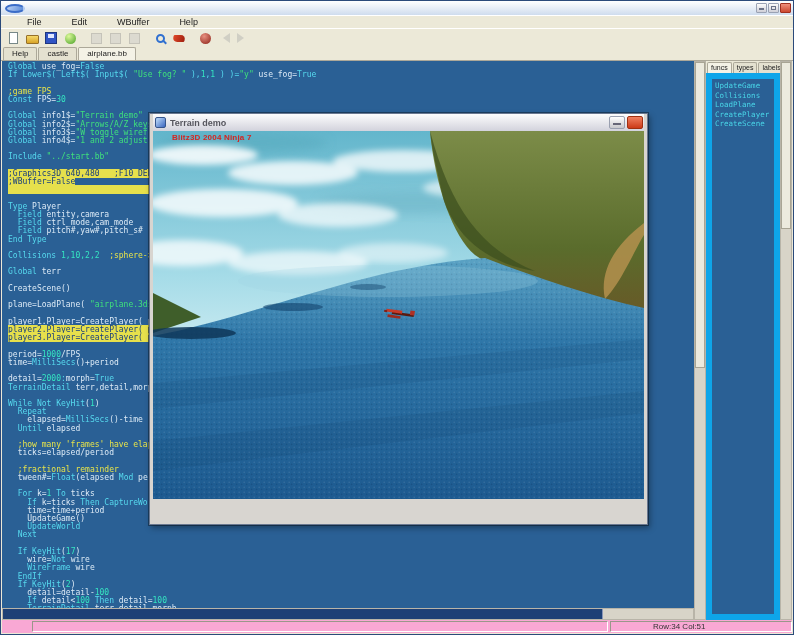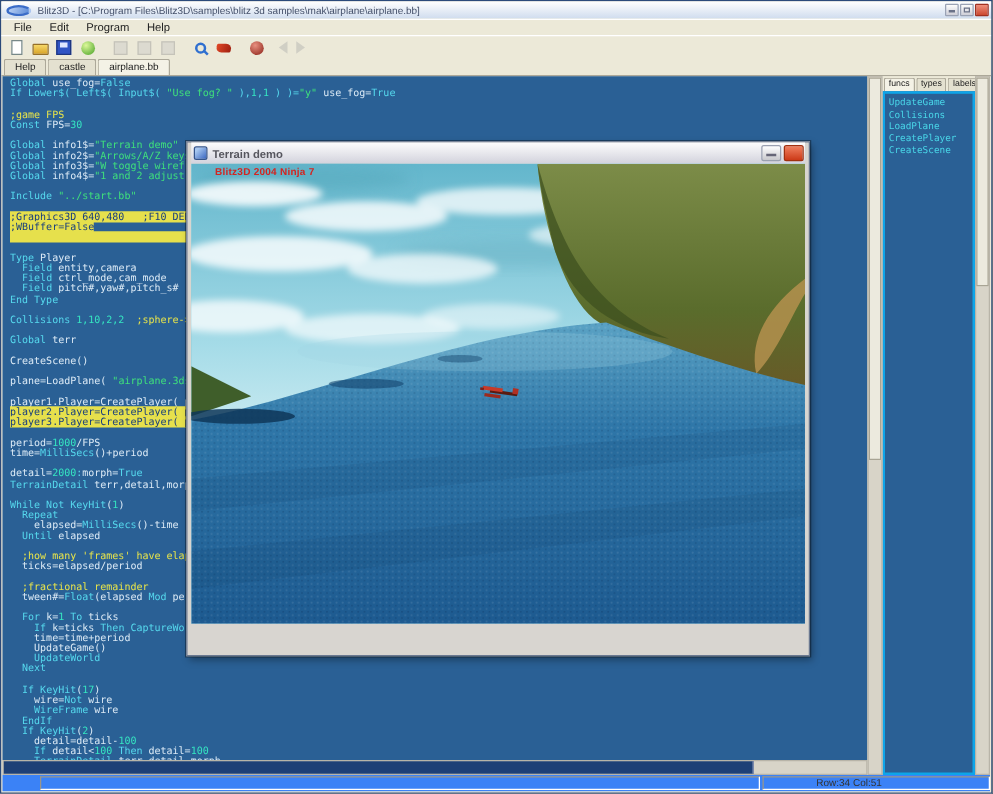--- a/index.html
+++ b/index.html
@@ -15,21 +15,21 @@
   .wbtn{width:11px;height:10px;background:linear-gradient(#fcfcfc,#cfcfd8);border:1px solid #9aa2b4;border-radius:1px;position:relative;}
   .wbtn i{position:absolute;left:2px;right:2px;bottom:2px;height:2px;background:#6a7288;display:block;}
   .wbtn.max i{top:2px;bottom:2px;height:auto;background:none;border:1px solid #6a7288;}
   .wbtn.close{background:linear-gradient(#f0907c,#cc4830);border-color:#a03020;}
   .wbtn.close i{background:none;}
   .x1,.x2{position:absolute;left:1px;top:4px;width:7px;height:1.6px;background:#fff;}
   .x1{transform:rotate(45deg);} .x2{transform:rotate(-45deg);}
   
   .menubar{height:13px;background:#ece9d8;border-top:1px solid #fff;display:flex;align-items:center;
            font-size:9px;color:#222;padding-left:3px;}
-  .menu-item{padding:0 7px;cursor:default;}
+  .menu-item{padding:0 7px;cursor:default;margin-left:16px;}
   .toolbar{height:19px;background:#ece9d8;display:flex;align-items:center;padding-left:3px;border-top:1px solid #fff;}
   .tbtn{width:18px;height:17px;display:flex;align-items:center;justify-content:center;margin-right:1px;border:1px solid transparent;}
   .tbtn.disabled{opacity:.45;filter:grayscale(.9);}
   .tsep{width:7px;height:17px;}
   .icon{display:block;position:relative;}
   .i-new{width:9px;height:12px;background:#fff;border:1px solid #788;}
   .i-open{width:13px;height:9px;background:linear-gradient(#f6d868,#d8a428);border:1px solid #967028;border-radius:1px;margin-top:2px;}
   .i-save{width:12px;height:12px;background:#3054c4;border:1px solid #1e3680;}
   .i-save:after{content:"";position:absolute;left:2px;top:1px;right:2px;height:4px;background:#dfe6ff;}
   .i-sphere{width:11px;height:11px;border-radius:50%;background:radial-gradient(circle at 35% 30%,#dcf89a,#46a024);}
@@ -55,24 +55,24 @@
   .hscroll{height:12px;background:#d8d4c8;border:1px solid #b8b4a8;display:flex;}
   .hthumb{width:87%;height:100%;background:#1e4076;border-right:1px solid #8a96b8;}
   .vscroll{width:12px;background:#d8d4c8;border:1px solid #b8b4a8;position:relative;}
   .vthumb{position:absolute;left:0;right:0;background:#eceade;border:1px solid #a8a494;}
   .vthumb.t1{top:0;height:55%;} .vthumb.t2{top:0;height:30%;}
   .right-panel{width:74px;display:flex;flex-direction:column;background:#ece9d8;}
   .panel-tabs{height:12px;display:flex;align-items:flex-end;padding-left:1px;}
   .ptab{font-size:7px;line-height:10px;padding:0 3px;border:1px solid #aca899;border-bottom:none;
         border-radius:2px 2px 0 0;background:#e4e1d0;color:#222;margin-right:1px;}
   .ptab.active{background:#f4f2e6;}
-  .panel-list{flex:1;background:#2a6095;border:2px solid #0ea5e9;color:#49d6e8;
+  .panel-list{flex:1;background:#2a6095;border:6px solid #0ea5e9;color:#49d6e8;
               font-family:"DejaVu Sans Mono",monospace;font-size:7.5px;line-height:9.5px;padding:2px 0 0 3px;overflow:hidden;}
   
-  .statusbar{position:absolute;left:1px;right:1px;bottom:1px;height:13px;background:#3b82f6;display:flex;
+  .statusbar{position:absolute;left:1px;right:1px;bottom:1px;height:13px;background:#f9a8d4;display:flex;
              font-size:8px;color:#333;gap:2px;padding-top:1px;padding-left:30px;}
   .sb-cell{border:1px solid;border-color:#9a968a #fff #fff #9a968a;height:11px;}
   .sb-left{flex:1;} .sb-right{width:182px;padding-left:42px;line-height:10px;}
   
   .demo-window{position:absolute;left:148px;top:112px;width:499px;height:412px;background:#d8d5d0;
                border:1px solid #6a7890;box-shadow:0 0 0 1px rgba(0,0,0,.35),2px 3px 6px rgba(0,0,0,.35);
                padding:0 3px 3px 3px;}
   .demo-titlebar{height:17px;display:flex;align-items:center;background:linear-gradient(180deg,#fdfdfd,#d2d2dc);
                  font-size:9px;font-weight:bold;color:#56565e;padding:0 1px;}
   .demo-icon{width:11px;height:11px;border-radius:2px;margin:0 4px 0 1px;
@@ -88,39 +88,38 @@
   .demo-view svg{position:absolute;left:0;top:0;}
   .overlay-text{position:absolute;left:3px;top:2px;color:#d42420;font-size:8px;font-weight:bold;letter-spacing:.2px;margin-left:16px;}
 </style>
 </head>
 <body>
 
 <div class="app">
 
   <div class="titlebar">
     <span class="blitz-logo"></span>
-    <span>Blitz3D - [C:\Program Files\Blitz3D\samples\blitz 3d samples\mak\airplane\airplane.bb]</span>
     <span class="win-btns">
       <span class="wbtn">
           <i></i>
         </span>
       <span class="wbtn max">
           <i></i>
         </span>
       <span class="wbtn close">
           <i class="x1"></i>
           <i class="x2"></i>
         </span>
     </span>
   </div>
 
   <div class="menubar">
       <div class="menu-item">File</div>
       <div class="menu-item">Edit</div>
-      <div class="menu-item">Program</div>
+      <div class="menu-item">WBuffer</div>
       <div class="menu-item">Help</div>
     </div>
 
   <div class="toolbar">
       <div class="tbtn">
         <div class="icon i-new"></div>
       </div>
       <div class="tbtn">
         <div class="icon i-open"></div>
       </div>

